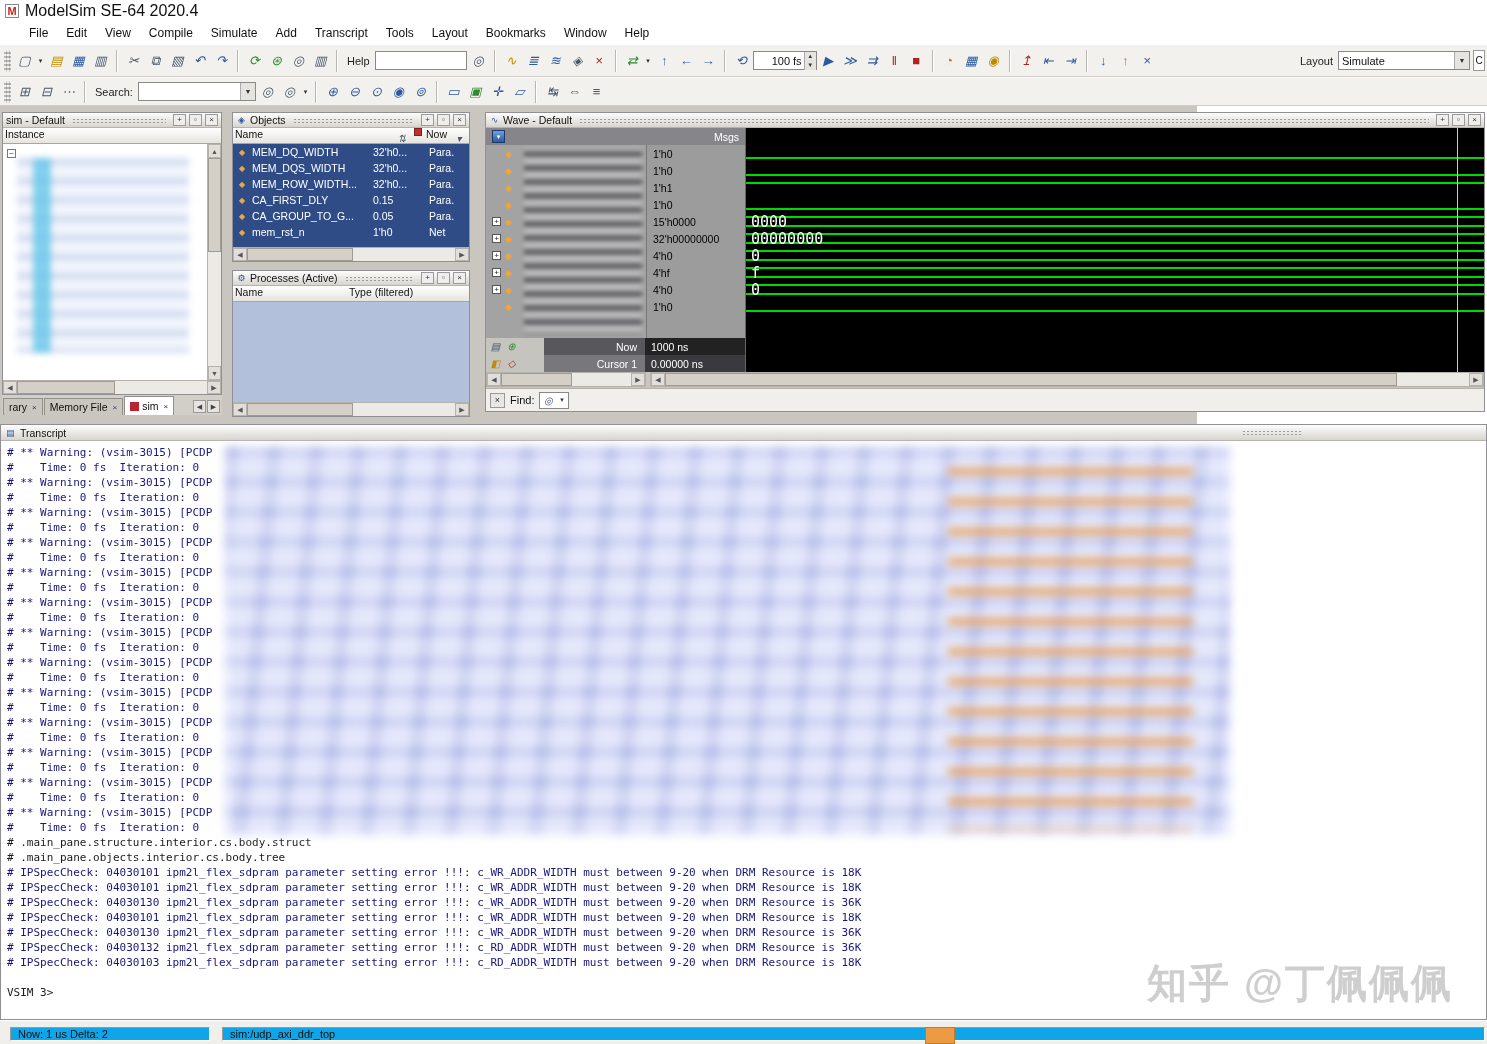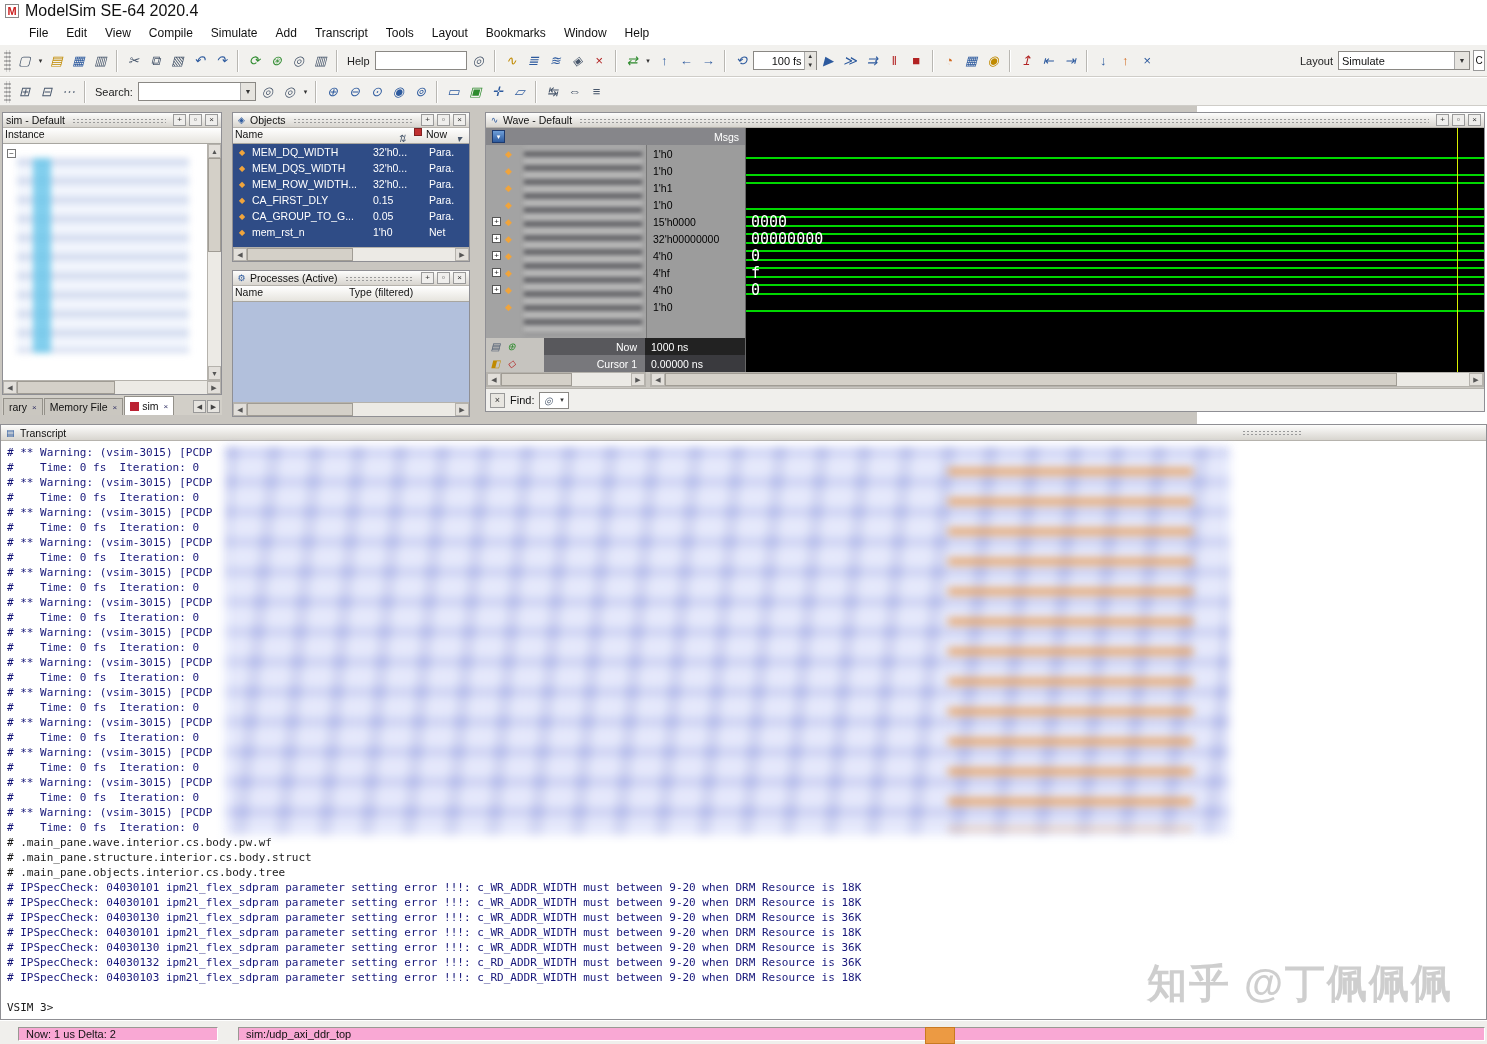--- a/index.html
+++ b/index.html
@@ -136,21 +136,21 @@
 
 .blur-main{position:absolute;left:225px;top:447px;width:1005px;height:388px;z-index:5;pointer-events:none;filter:blur(5px);opacity:.93;
  background:repeating-linear-gradient(95deg,rgba(120,130,210,.22) 0 14px,rgba(222,226,250,.38) 14px 42px),
  repeating-linear-gradient(180deg,rgba(148,158,225,.4) 0 10px,rgba(237,240,253,.65) 10px 30px),
  linear-gradient(#dfe3fa,#dadef8)}
 .blur-orange{position:absolute;left:948px;top:468px;width:245px;height:362px;z-index:6;pointer-events:none;filter:blur(4px);
  background:repeating-linear-gradient(180deg,rgba(233,148,66,.8) 0 7px,rgba(255,255,255,0) 7px 30px)}
 
 
 .statusbar{position:absolute;left:0;top:1020px;width:1487px;height:24px;background:#f0efec;border-top:1px solid #fff;display:flex;align-items:center;font-size:11px}
-.scell{height:14px;margin:2px 2px 0 18px;border:1px solid;border-color:#9a9893 #ffffff #ffffff #9a9893;display:flex;align-items:center;padding:0 7px;background:#f9a8d4}
+.scell{height:14px;margin:2px 2px 0 10px;border:1px solid;border-color:#9a9893 #ffffff #ffffff #9a9893;display:flex;align-items:center;padding:0 7px;background:#0ea5e9}
 .sc-left{width:200px;flex:0 0 200px}
 .sc-ctx{flex:1}
 .status-marker{position:absolute;left:925px;top:1027px;width:30px;height:17px;background:#ec9a43;border:1px solid #c87a22;z-index:7}
 
 
 .watermark{position:absolute;right:34px;top:956px;font-size:40px;font-weight:bold;color:rgba(165,165,165,.55);z-index:8;letter-spacing:2px}
 </style>
 </head>
 <body>
 
@@ -600,21 +600,20 @@
         <div class="tline"># ** Warning: (vsim-3015) [PCDP</div>
         <div class="tline">#    Time: 0 fs  Iteration: 0</div>
         <div class="tline"># ** Warning: (vsim-3015) [PCDP</div>
         <div class="tline">#    Time: 0 fs  Iteration: 0</div>
         <div class="tline"># ** Warning: (vsim-3015) [PCDP</div>
         <div class="tline">#    Time: 0 fs  Iteration: 0</div>
         <div class="tline"># ** Warning: (vsim-3015) [PCDP</div>
         <div class="tline">#    Time: 0 fs  Iteration: 0</div>
         <div class="tline"># ** Warning: (vsim-3015) [PCDP</div>
         <div class="tline">#    Time: 0 fs  Iteration: 0</div>
-        <div class="tline plain"># .main_pane.wave.interior.cs.body.pw.wf</div>
         <div class="tline plain"># .main_pane.structure.interior.cs.body.struct</div>
         <div class="tline plain"># .main_pane.objects.interior.cs.body.tree</div>
         <div class="tline"># IPSpecCheck: 04030101 ipm2l_flex_sdpram parameter setting error !!!: c_WR_ADDR_WIDTH must between 9-20 when DRM Resource is 18K</div>
         <div class="tline"># IPSpecCheck: 04030101 ipm2l_flex_sdpram parameter setting error !!!: c_WR_ADDR_WIDTH must between 9-20 when DRM Resource is 18K</div>
         <div class="tline"># IPSpecCheck: 04030130 ipm2l_flex_sdpram parameter setting error !!!: c_WR_ADDR_WIDTH must between 9-20 when DRM Resource is 36K</div>
         <div class="tline"># IPSpecCheck: 04030101 ipm2l_flex_sdpram parameter setting error !!!: c_WR_ADDR_WIDTH must between 9-20 when DRM Resource is 18K</div>
         <div class="tline"># IPSpecCheck: 04030130 ipm2l_flex_sdpram parameter setting error !!!: c_WR_ADDR_WIDTH must between 9-20 when DRM Resource is 36K</div>
         <div class="tline"># IPSpecCheck: 04030132 ipm2l_flex_sdpram parameter setting error !!!: c_RD_ADDR_WIDTH must between 9-20 when DRM Resource is 36K</div>
         <div class="tline"># IPSpecCheck: 04030103 ipm2l_flex_sdpram parameter setting error !!!: c_RD_ADDR_WIDTH must between 9-20 when DRM Resource is 18K</div>
         <div class="tline"> </div>

